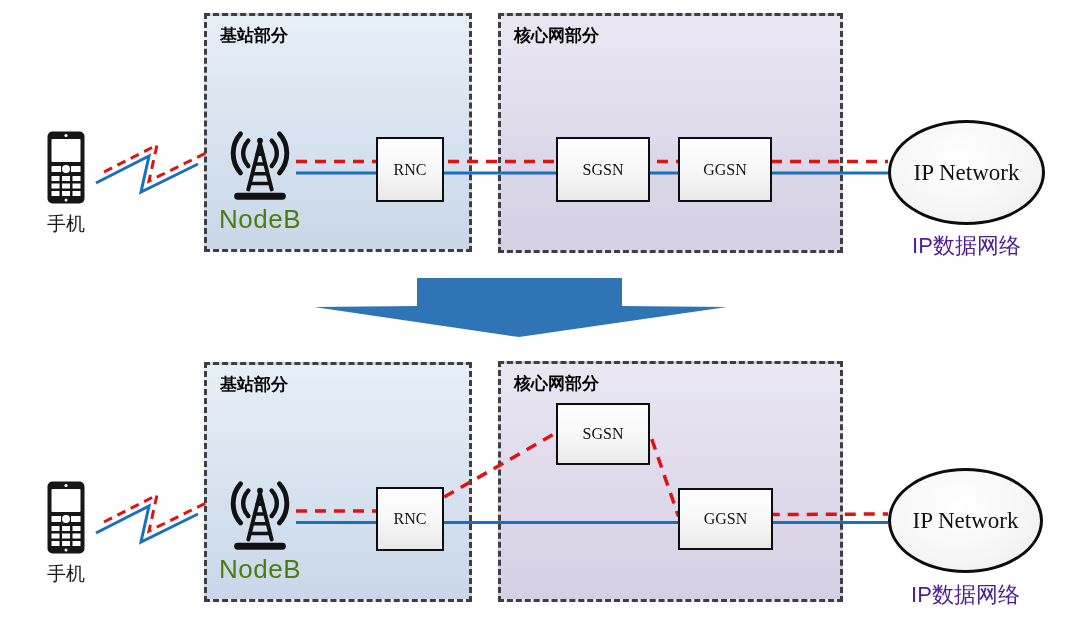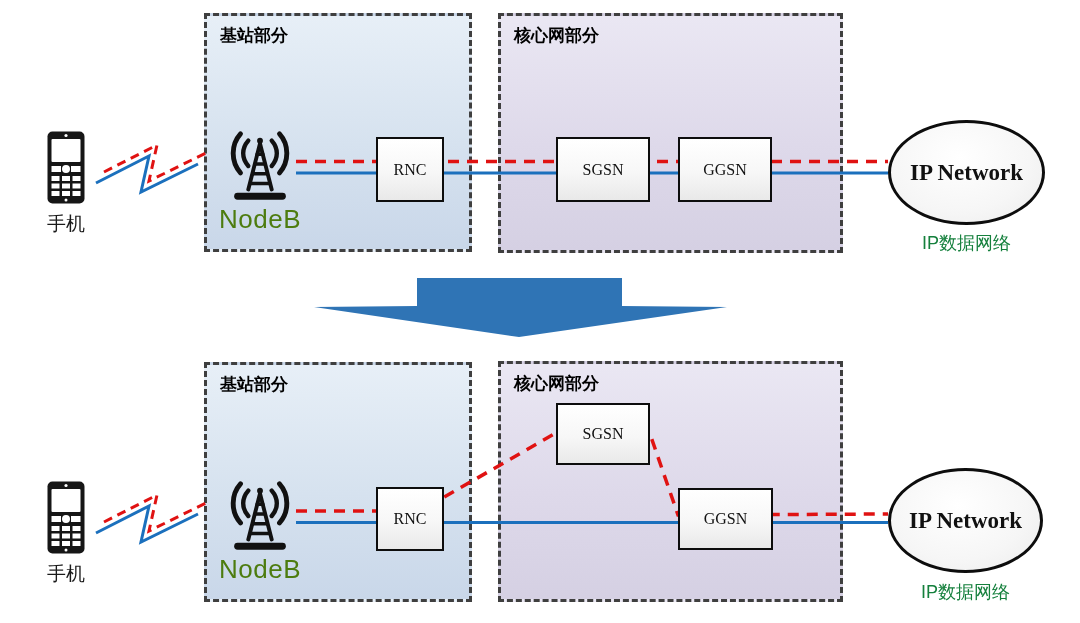--- a/index.html
+++ b/index.html
@@ -27,29 +27,29 @@
     display:flex; align-items:center; justify-content:center;
     font-family:"Liberation Serif","DejaVu Serif",serif;
     font-size:16px; color:#111;
   }
   .ellipse {
     position:absolute; z-index:3;
     background:radial-gradient(ellipse at 45% 35%, #ffffff 0%, #f6f6f6 60%, #ebebeb 100%);
     border:3px solid #0d0d0d; border-radius:50%;
     display:flex; align-items:center; justify-content:center;
     font-family:"Liberation Serif","DejaVu Serif",serif;
-    font-size:23px; color:#111;font-weight:bold;
+    font-size:23px; color:#111;
   }
   .icon-wrap { position:absolute; z-index:3; }
   .caption {
     position:absolute; z-index:3; text-align:center; color:#1a1a1a;
   }
   .caption-phone { font-size:19px; }
   .caption-nodeb { font-size:26px; letter-spacing:0.5px; color:#4d7c0f; }
-  .caption-ip { font-size:18px; color:#15803d; }
+  .caption-ip { font-size:22px; color:#4c1d95; }
 </style>
 </head>
 <body>
 
 <div class="canvas">
 
   <div class="region region-bs" style="left:204px;top:13px;width:268px;height:239px;">
     <span class="region-label">基站部分</span>
   </div>
 

